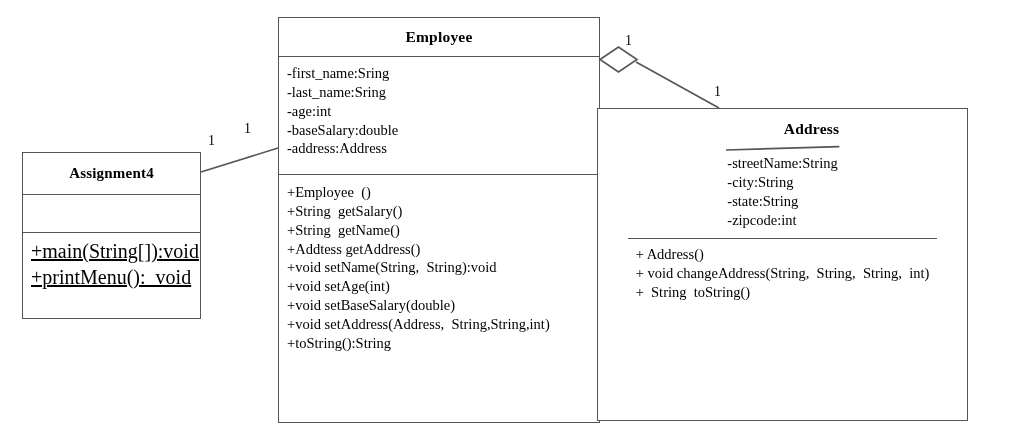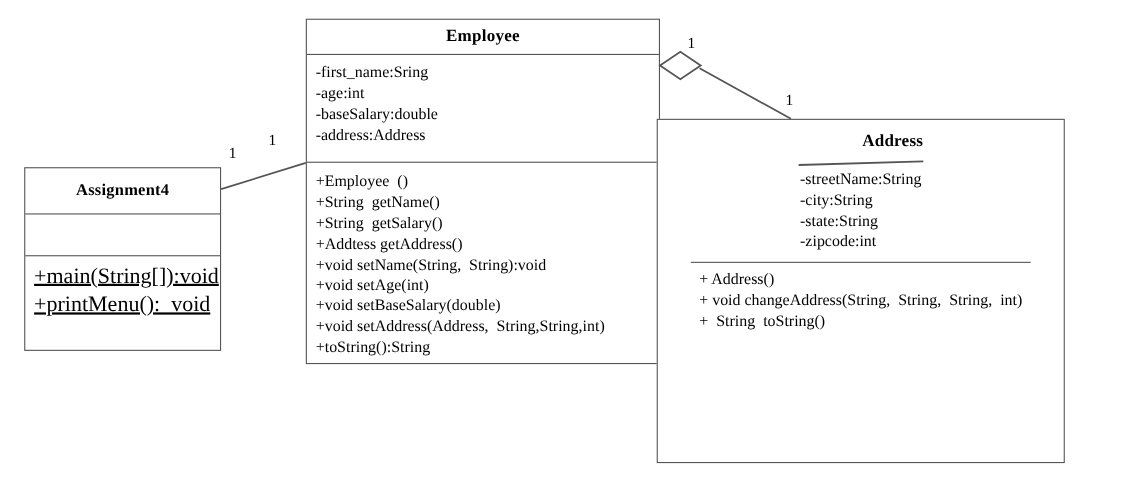--- a/index.html
+++ b/index.html
@@ -71,21 +71,21 @@
   }
   #class-assignment4 .attrs { height: 38px; }
   #class-assignment4 .ops { flex: 1 1 auto; }
   #class-assignment4 .member { font-size: 20px; text-decoration: underline; }
 
   
   #class-employee {
     left: 278px;
     top: 17px;
     width: 322px;
-    height: 314px;
+    height: 406px;
   }
   #class-employee .class-header {
     height: 38px;
     font-size: 15.5px;
   }
   #class-employee .attrs { height: 118px; padding-top: 7px; }
   #class-employee .ops { flex: 1 1 auto; padding-top: 8px; }
   #class-employee .member { font-size: 14.5px; }
 
   
@@ -138,28 +138,29 @@
     <div class="compartment ops">
       <div class="member">+main(String[]):void</div>
       <div class="member">+printMenu():  void</div>
     </div>
   </div>
 
   <div class="uml-class" id="class-employee">
     <div class="class-header">Employee</div>
     <div class="compartment attrs">
       <div class="member">-first_name:Sring</div>
+      <div class="member">-last_name:Sring</div>
       <div class="member">-age:int</div>
       <div class="member">-baseSalary:double</div>
       <div class="member">-address:Address</div>
     </div>
     <div class="compartment ops">
       <div class="member">+Employee  ()</div>
+      <div class="member">+String  getSalary()</div>
       <div class="member">+String  getName()</div>
-      <div class="member">+String  getSalary()</div>
       <div class="member">+Addtess getAddress()</div>
       <div class="member">+void setName(String,  String):void</div>
       <div class="member">+void setAge(int)</div>
       <div class="member">+void setBaseSalary(double)</div>
       <div class="member">+void setAddress(Address,  String,String,int)</div>
       <div class="member">+toString():String</div>
     </div>
   </div>
 
   <div class="uml-class" id="class-address">

